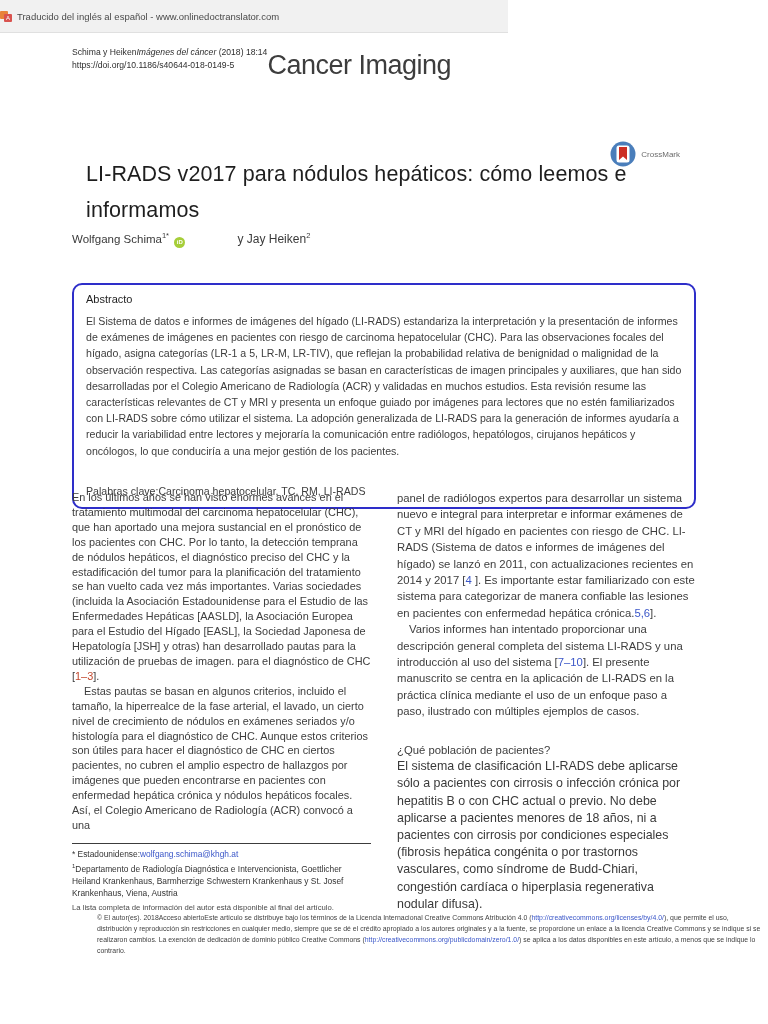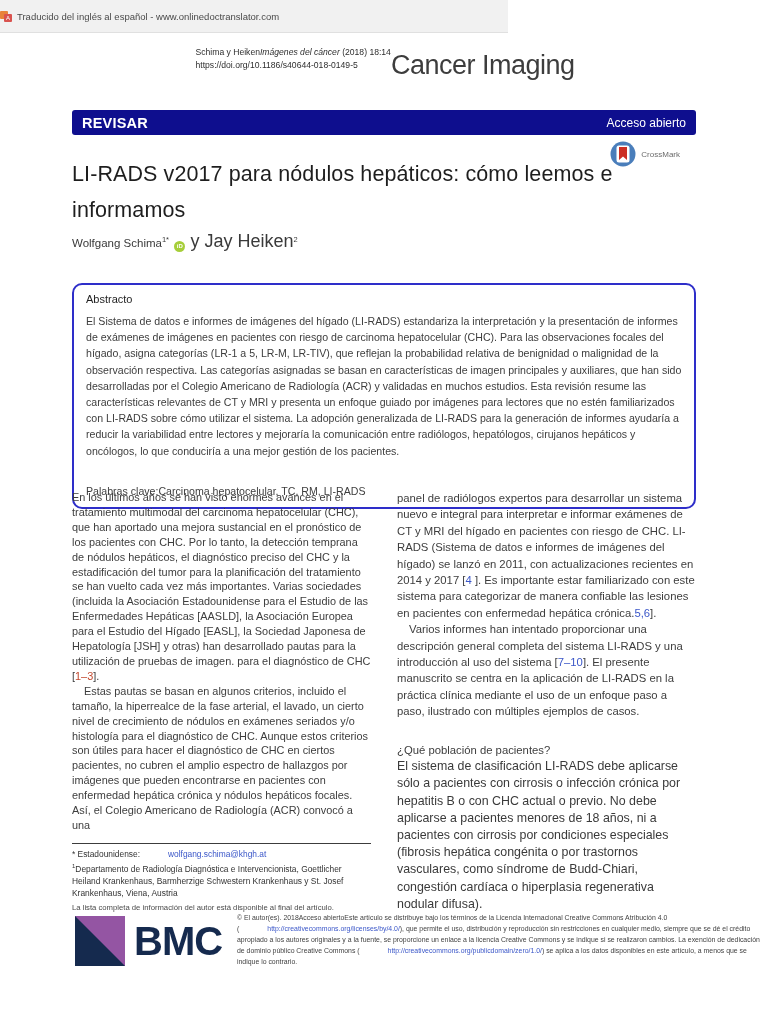--- a/index.html
+++ b/index.html
@@ -10,43 +10,43 @@
   
   .translate-banner { position: absolute; top: 0; left: 0; width: 508px; height: 33px;
     background: #f1f1f1; border-bottom: 1px solid #e0e0e0; display: flex; align-items: center; gap: 4px; }
   .translate-banner span.txt { font-size: 9.5px; color: #4a4a4a; }
   .ticon { width: 13px; height: 11px; position: relative; flex: 0 0 auto; }
   .ticon .sq1 { position: absolute; left: 0; top: 0; width: 8px; height: 8px; background: #e8833a; border-radius: 1px; }
   .ticon .sq2 { position: absolute; left: 4px; top: 3px; width: 8px; height: 8px; background: #d9534f; border-radius: 1px;
     color: #fff; font-size: 6px; line-height: 8px; text-align: center; }
 
   
-  .header { position: absolute; top: 46px; left: 72px; right: 70px; display: flex; justify-content: center; align-items: flex-start; }
+  .header { position: absolute; top: 46px; left: 72px; right: 70px; display: flex; justify-content: flex-start; align-items: flex-start; }
   .cite-block { font-size: 8.6px; color: #2e2e2e; line-height: 13px; }
   .cite-block .ital { font-style: italic; }
   .journal-name { font-size: 27px; color: #3d3d3d; font-weight: 400; letter-spacing: -0.5px; margin-top: 4px; }
 
   
   .type-bar { position: absolute; top: 110px; left: 72px; width: 624px; height: 25px; background: #0e0e8e;
     border-radius: 3px; display: flex; justify-content: space-between; align-items: center; padding: 0 10px; }
   .type-bar .type { color: #fff; font-size: 14.5px; font-weight: bold; letter-spacing: 0.2px; }
   .type-bar .access { color: #fff; font-size: 12px; }
 
   
   .crossmark { position: absolute; top: 141px; right: 88px; display: flex; align-items: center; gap: 5px; cursor: pointer; }
   .crossmark .cm-label { font-size: 8px; color: #6b6b6b; }
 
   
-  .article-title { position: absolute; top: 156px; left: 72px; width: 580px;
+  .article-title { position: absolute; top: 156px; left: 86px; width: 580px;
     font-size: 21.5px; color: #1e1e1e; font-weight: 500; line-height: 36px; letter-spacing: 0.1px; }
 
   
   .authors { position: absolute; top: 231px; left: 72px; font-size: 11.5px; color: #3a3a3a; }
   .authors sup { font-size: 7.5px; vertical-align: super; }
-  .authors .a2 { font-size: 18px; }
+  .authors .a2 { font-size: 12px; margin-left: 47px; }
   .orcid { display: inline-block; width: 11px; height: 11px; background: #a6ce39; border-radius: 50%;
     color: #fff; font-size: 6px; line-height: 11px; text-align: center; vertical-align: -1px; margin: 0 2px; font-weight: bold; }
 
   
   .abstract-box { position: absolute; top: 283px; left: 72px; width: 624px; border: 2px solid #2e2ec9;
     border-radius: 10px; padding: 8px 12px 10px 12px; }
   .abstract-box h3 { font-size: 11px; font-weight: 500; color: #1f1f1f; margin-bottom: 8px; }
   .abstract-box p.abs { font-size: 10.6px; line-height: 16.2px; color: #3d3d3d; }
   .abstract-box p.kw { font-size: 10.6px; color: #3d3d3d; margin-top: 26px; }
 
@@ -54,21 +54,21 @@
   .columns { position: absolute; top: 490px; left: 72px; width: 624px; display: flex; gap: 26px; }
   .col { width: 299px; }
   .col h2 { font-size: 13.5px; font-weight: 500; color: #1f1f1f; margin-bottom: 4px; }
   .col p { font-size: 10.9px; line-height: 14.9px; color: #3d3d3d; text-align: left; }
   .col p.indent { text-indent: 12px; }
   .col-right p { font-size: 11.3px; line-height: 16.4px; }
   .sec-head { font-size: 12.4px; color: #2e2e2e; margin-top: 22px; }
   .sec-body { font-size: 12.4px !important; line-height: 17.2px !important; color: #3a3a3a !important; }
   a.cite-blue { color: #3a56c8; text-decoration: none; cursor: pointer; }
   a.cite-red { color: #c2492f; text-decoration: none; cursor: pointer; }
-  a.link-blue { color: #3a56c8; text-decoration: none; cursor: pointer; margin-left: 28px; }
+  a.link-blue { color: #3a56c8; text-decoration: none; cursor: pointer; }
 
   
   .footnote { margin-top: 10px; border-top: 1.4px solid #3c3c3c; padding-top: 4px; }
   .footnote p { font-size: 8.4px; line-height: 12.2px; color: #333; }
   .footnote sup { font-size: 6px; vertical-align: super; }
   .footnote .small-note { font-size: 7.7px; color: #4a4a4a; margin-top: 3px; }
 
   
   .bottom { position: absolute; top: 912px; left: 75px; right: 3px; display: flex; align-items: flex-start; }
   .bmc-logo { display: flex; align-items: center; gap: 9px; width: 140px; flex: 0 0 auto; margin-top: 4px; }
@@ -90,24 +90,20 @@
   </div>
 
   <div class="header">
     <div class="cite-block">
       <div><span>Schima y Heiken</span><span class="ital">Imágenes del cáncer</span><span> (2018) 18:14</span></div>
       <div>https://doi.org/10.1186/s40644-018-0149-5</div>
     </div>
     <div class="journal-name">Cancer Imaging</div>
   </div>
 
-  <div class="type-bar">
-    <span class="type">REVISAR</span>
-    <span class="access">Acceso abierto</span>
-  </div>
 
   <div class="crossmark">
     <svg width="26" height="26" viewBox="0 0 26 26">
       <circle cx="13" cy="13" r="12.5" fill="#4a7ebb"></circle>
       <rect x="6.5" y="4.5" width="13" height="17" rx="2.5" fill="#ffffff"></rect>
       <polygon points="9,6 17,6 17,19 13,15.5 9,19" fill="#cc2e24"></polygon>
     </svg>
     <span class="cm-label">CrossMark</span>
   </div>
 
@@ -142,23 +138,16 @@
       <p><span>panel de radiólogos expertos para desarrollar un sistema nuevo e integral para interpretar e informar exámenes de CT y MRI del hígado en pacientes con riesgo de CHC. LI-RADS (Sistema de datos e informes de imágenes del hígado) se lanzó en 2011, con actualizaciones recientes en 2014 y 2017 [</span><a class="cite-blue">4</a><span> ]. Es importante estar familiarizado con este sistema para categorizar de manera confiable las lesiones en pacientes con enfermedad hepática crónica.</span><a class="cite-blue">5,6</a><span>].</span></p>
       <p class="indent"><span>Varios informes han intentado proporcionar una descripción general completa del sistema LI-RADS y una introducción al uso del sistema [</span><a class="cite-blue">7–10</a><span>]. El presente manuscrito se centra en la aplicación de LI-RADS en la práctica clínica mediante el uso de un enfoque paso a paso, ilustrado con múltiples ejemplos de casos.</span></p>
 
       <p class="sec-head">¿Qué población de pacientes?</p>
       <p class="sec-body">El sistema de clasificación LI-RADS debe aplicarse sólo a pacientes con cirrosis o infección crónica por hepatitis B o con CHC actual o previo. No debe aplicarse a pacientes menores de 18 años, ni a pacientes con cirrosis por condiciones especiales (fibrosis hepática congénita o por trastornos vasculares, como síndrome de Budd-Chiari, congestión cardíaca o hiperplasia regenerativa nodular difusa).</p>
     </div>
 
   </div>
 
   <div class="bottom">
-    <div class="bmc-logo">
-      <svg class="bmc-square" viewBox="0 0 50 50">
-        <rect x="0" y="0" width="50" height="50" fill="#9455a3"></rect>
-        <polygon points="0,0 50,50 0,50" fill="#152a4e"></polygon>
-      </svg>
-      <span class="bmc-text">BMC</span>
-    </div>
     <p class="copyright"><span>© El autor(es). 2018Acceso abiertoEste artículo se distribuye bajo los términos de la Licencia Internacional Creative Commons Atribución 4.0 (</span><a class="link-blue">http://creativecommons.org/licenses/by/4.0/</a><span>), que permite el uso, distribución y reproducción sin restricciones en cualquier medio, siempre que se dé el crédito apropiado a los autores originales y a la fuente, se proporcione un enlace a la licencia Creative Commons y se indique si se realizaron cambios. La exención de dedicación de dominio público Creative Commons (</span><a class="link-blue">http://creativecommons.org/publicdomain/zero/1.0/</a><span>) se aplica a los datos disponibles en este artículo, a menos que se indique lo contrario.</span></p>
   </div>
 
 </div>
 
 </body></html>

